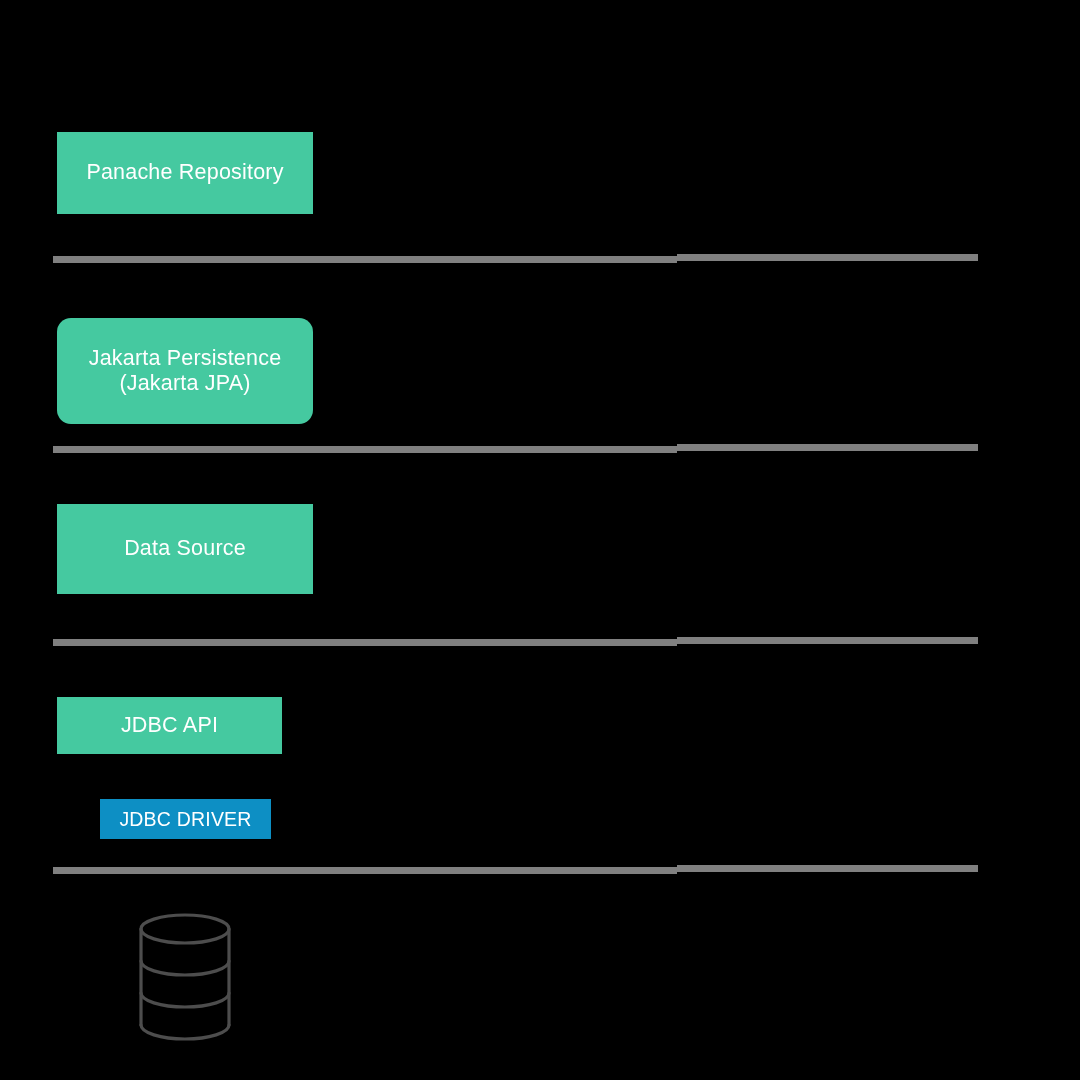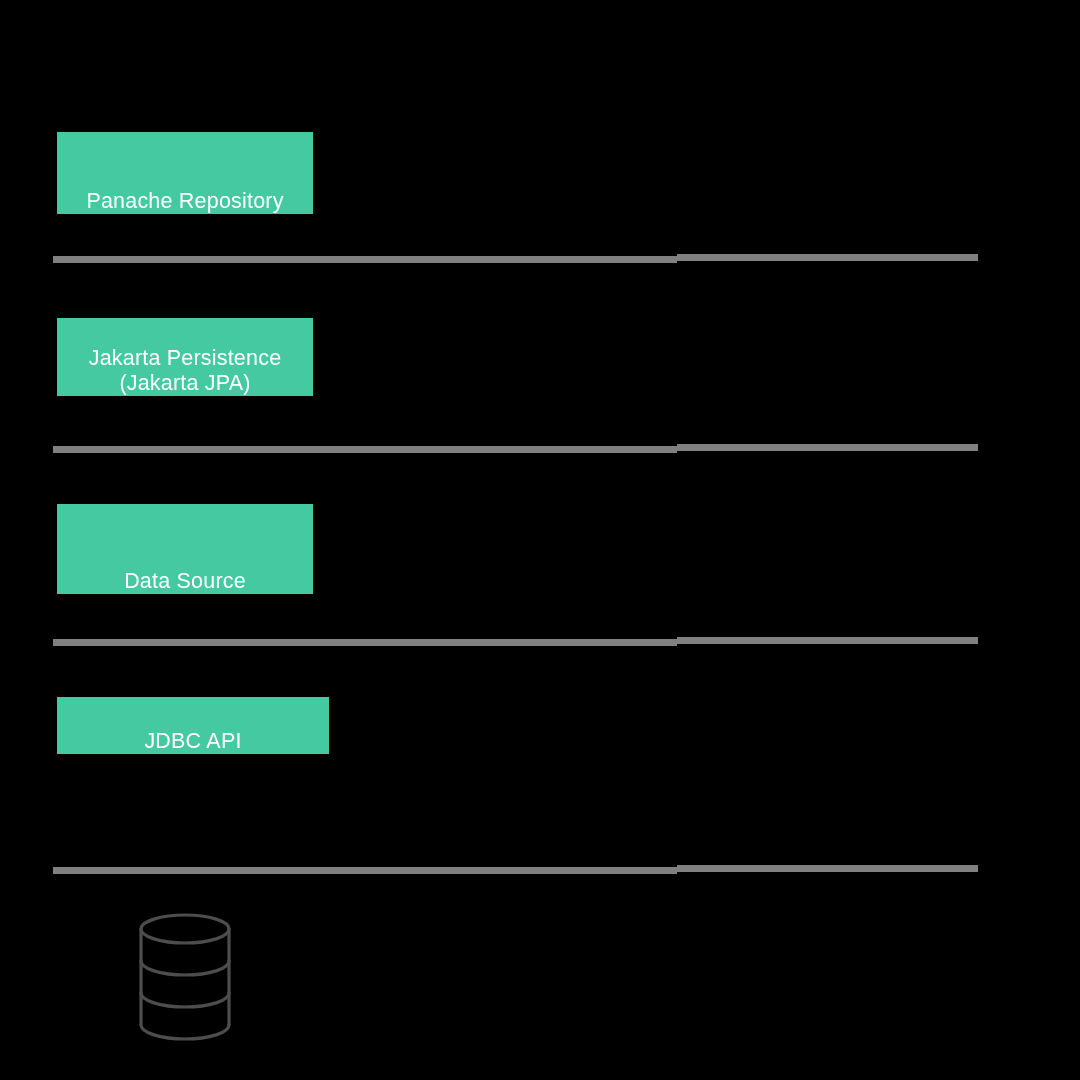--- a/index.html
+++ b/index.html
@@ -24,37 +24,38 @@
     justify-content: center;
     text-align: center;
     color: #ffffff;
     font-family: "Liberation Sans", sans-serif;
     font-weight: 400;
     line-height: 1.17;
     letter-spacing: 0.2px;
     box-sizing: border-box;
     padding: 0 6px;
   }
-  .box-green { background: #45C9A0; align-items: flex-end; }
+  .box-green { background: #45C9A0; }
   .box-blue  { background: #0D8FC4; }
 
   .box-panache {
     left: 57px;  top: 132px;  width: 256px; height: 82px;
     font-size: 21.5px;
   }
   .box-jpa {
-    left: 57px;  top: 318px;  width: 256px; height: 78px;
+    left: 57px;  top: 318px;  width: 256px; height: 106px;
     font-size: 21.5px;
+    border-radius: 14px;
   }
   .box-datasource {
     left: 57px;  top: 504px;  width: 256px; height: 90px;
     font-size: 21.5px;
   }
   .box-jdbcapi {
-    left: 57px;  top: 697px;  width: 272px; height: 57px;
+    left: 57px;  top: 697px;  width: 225px; height: 57px;
     font-size: 21.5px;
   }
   .box-jdbcdriver {
     left: 100px; top: 799px;  width: 171px; height: 40px;
     font-size: 19.5px;
   }
 
   .divider {
     position: absolute;
     background: #808080;
@@ -106,20 +107,23 @@
     <span>Data Source</span>
   </div>
 
   <div class="divider divider-left divider-3-left"></div>
   <div class="divider divider-right divider-3-right"></div>
 
   <div class="layer-box box-green box-jdbcapi">
     <span>JDBC API</span>
   </div>
 
+  <div class="layer-box box-blue box-jdbcdriver">
+    <span>JDBC DRIVER</span>
+  </div>
 
   <div class="divider divider-left divider-4-left"></div>
   <div class="divider divider-right divider-4-right"></div>
 
   <div class="db-icon">
     <svg viewBox="0 0 100 130" width="100" height="130">
       <g fill="none" stroke="#4D4D4D" stroke-width="3.2" stroke-linecap="round" stroke-linejoin="round">
         <ellipse cx="50" cy="17" rx="44" ry="14"></ellipse>
         <path d="M6 17 L6 113"></path>
         <path d="M94 17 L94 113"></path>

